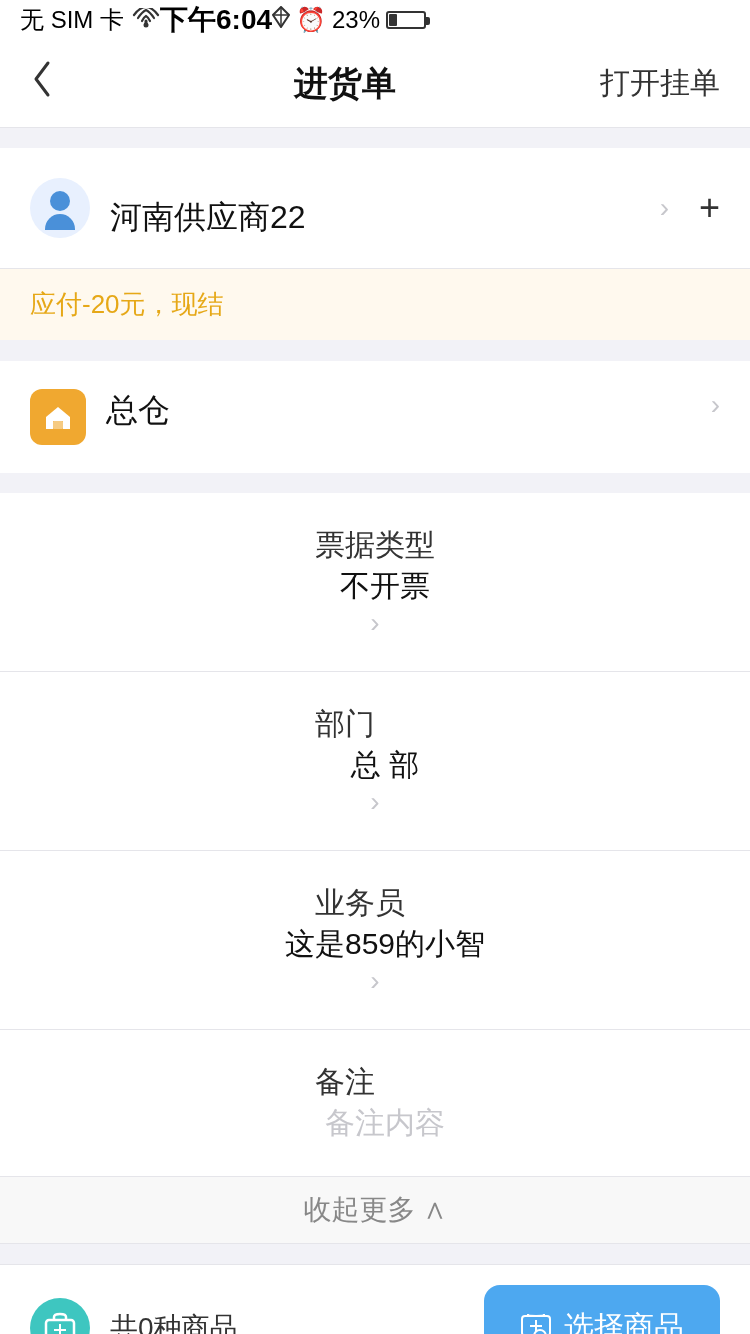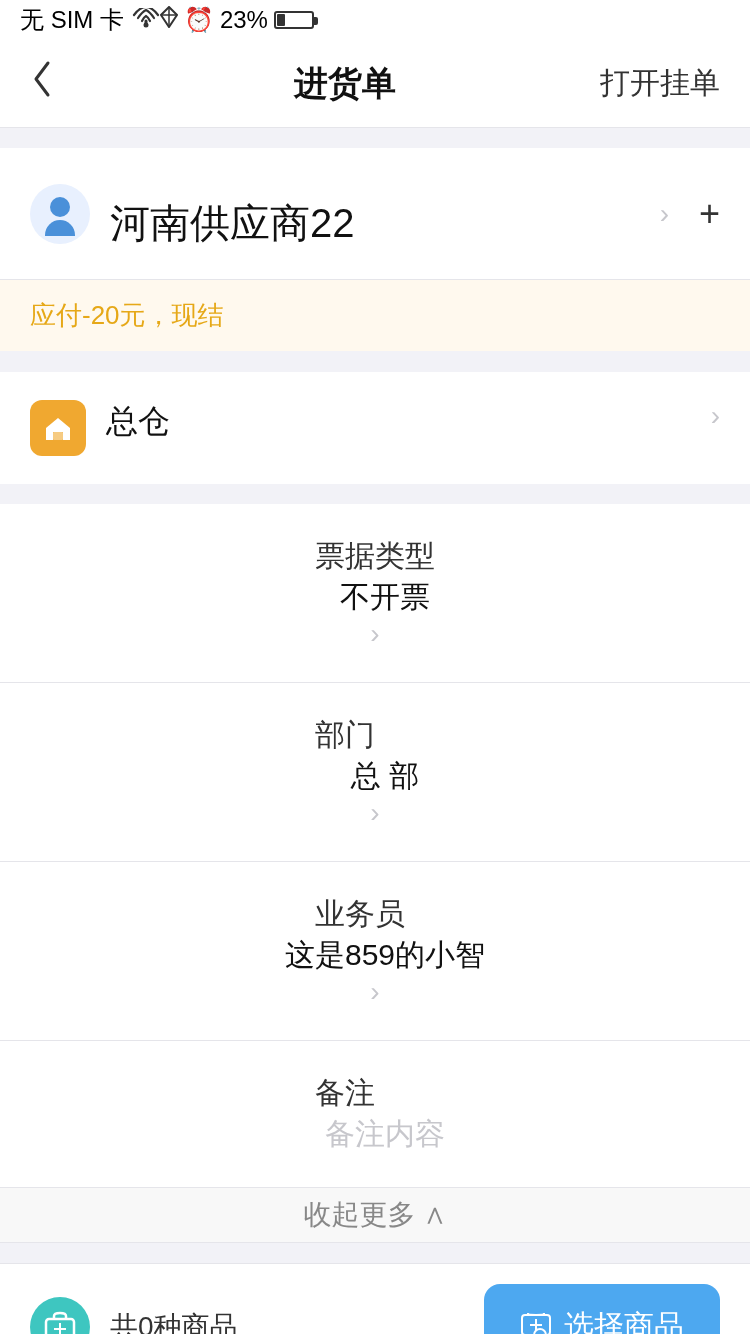--- a/index.html
+++ b/index.html
@@ -95,21 +95,21 @@
     }
     .avatar-head {
       width: 20px; height: 20px; border-radius: 50%; background: #4a90d9; margin: 0 auto;
     }
     .avatar-body {
       width: 30px; height: 16px; border-radius: 15px 15px 0 0; background: #4a90d9;
       margin: 3px auto 0;
     }
     .supplier-name {
       flex: 1;
-      font-size: 40px;
+      font-size: 32px;
       color: #111;
       margin-top: 20px;
     }
     .row-chevron {
       color: #c7c7cc;
       font-size: 28px;
       margin-right: 30px;
     }
     .row-plus {
       font-size: 36px;
@@ -178,21 +178,21 @@
       color: #c7c7cc;
       font-size: 28px;
     }
 
     
     .collapse-bar {
       background: #f8f8f8;
       border-top: 1px solid #e5e5ea;
       border-bottom: 1px solid #e5e5ea;
       text-align: center;
-      padding: 8px 0;
+      padding: 14px 0;
       font-size: 28px;
       color: #888;
     }
 
     
     .bottom-bar {
       display: flex;
       align-items: center;
       padding: 20px 30px;
       background: #fff;
@@ -227,20 +227,21 @@
     <span>
       <svg width="28" height="20" viewBox="0 0 28 20">
         <path d="M14 16 Q14 13 14 13" stroke="#333" stroke-width="3" stroke-linecap="round" fill="none"></path>
         <path d="M10 13 Q12 9 14 8 Q16 9 18 13" stroke="#333" stroke-width="2.2" fill="none" stroke-linecap="round"></path>
         <path d="M6 10 Q10 4 14 2 Q18 4 22 10" stroke="#333" stroke-width="2.2" fill="none" stroke-linecap="round"></path>
         <path d="M2 7 Q8 -1 14 -1 Q20 -1 26 7" stroke="#333" stroke-width="2.2" fill="none" stroke-linecap="round"></path>
         <circle cx="14" cy="17" r="2.5" fill="#333"></circle>
       </svg>
     </span>
   </div>
+  <div class="status-center">下午6:04</div>
   <div class="status-right">
     <span>
       <svg width="18" height="22" viewBox="0 0 18 22" fill="none">
         <path d="M9 1 L17 9 L9 21 L1 9 Z" stroke="#333" stroke-width="2" fill="none"></path>
         <line x1="9" y1="1" x2="9" y2="21" stroke="#333" stroke-width="1.5"></line>
         <line x1="1" y1="9" x2="17" y2="9" stroke="#333" stroke-width="1.5"></line>
       </svg>
     </span>
     <span>⏰</span>
     <span>23%</span>

